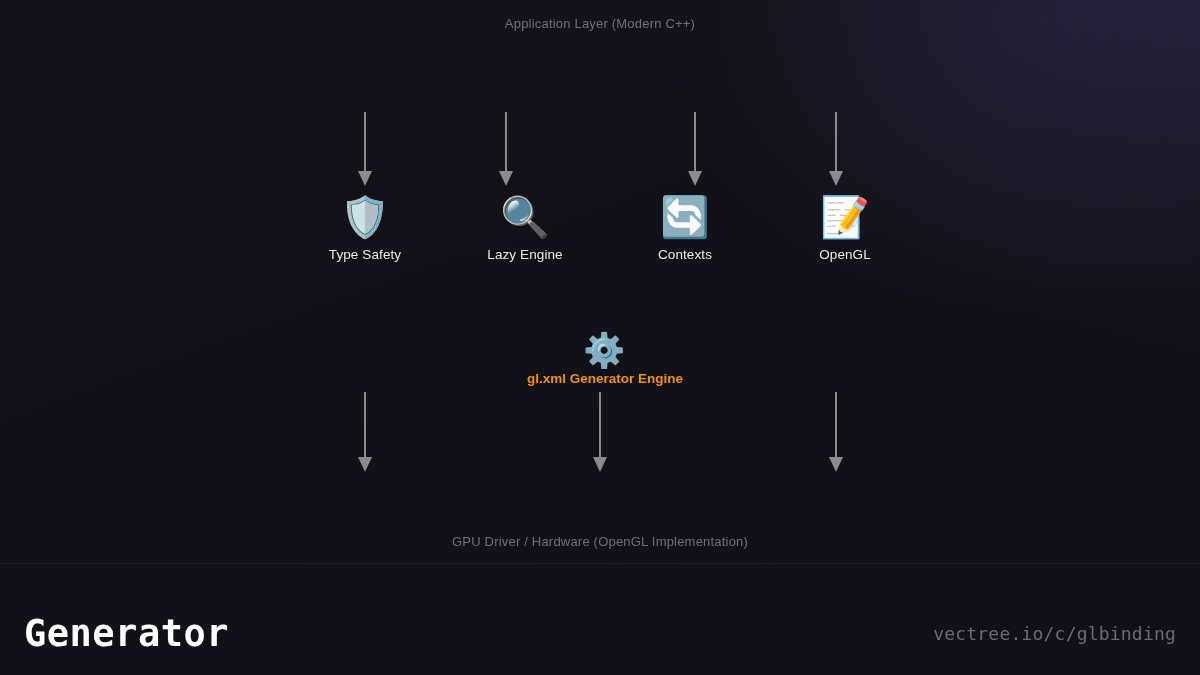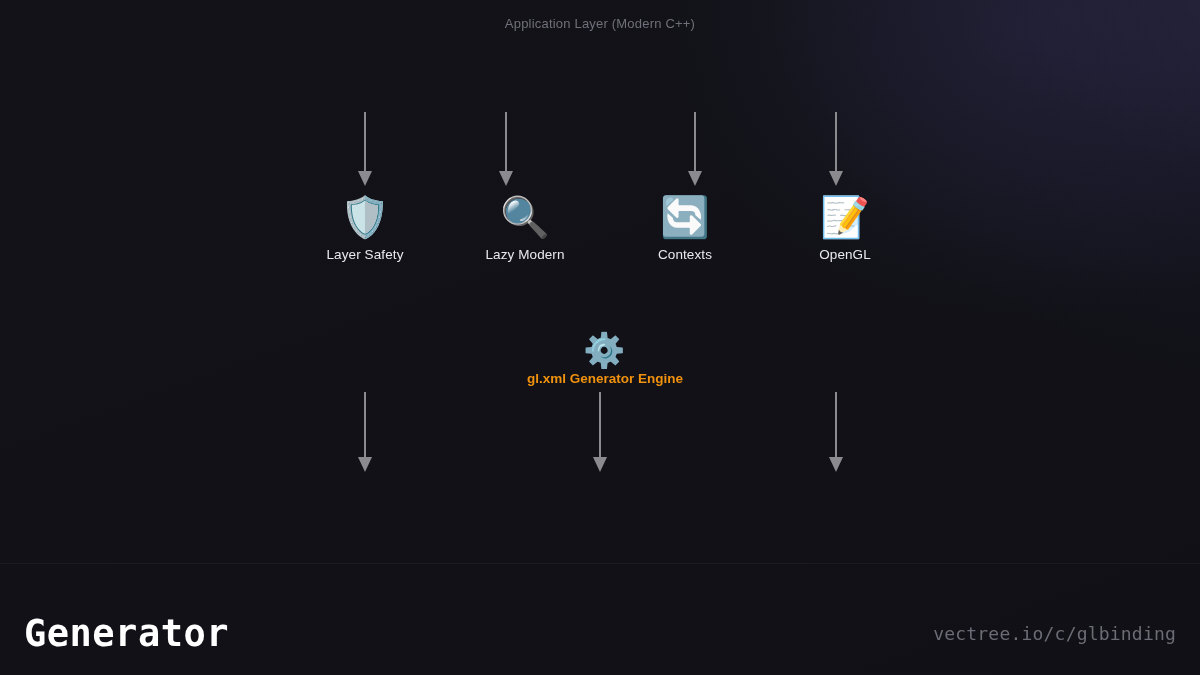--- a/index.html
+++ b/index.html
@@ -181,25 +181,25 @@
     <div class="stem" style="height:59px;"></div>
     <div class="head" style="top:59px;"></div>
   </div>
   <div class="arrow" style="left:827px; top:112px; height:74px;">
     <div class="stem" style="height:59px;"></div>
     <div class="head" style="top:59px;"></div>
   </div>
 
   <div class="node" id="node-0" style="left:365px; top:194px;">
     <div class="glyph">🛡️</div>
-    <div class="node-label">Layer Safety</div>
+    <div class="node-label">Type Safety</div>
   </div>
   <div class="node" id="node-1" style="left:525px; top:194px;">
     <div class="glyph">🔍</div>
-    <div class="node-label">Lazy Modern</div>
+    <div class="node-label">Lazy Engine</div>
   </div>
   <div class="node" id="node-2" style="left:685px; top:194px;">
     <div class="glyph">🔄</div>
     <div class="node-label">Contexts</div>
   </div>
   <div class="node" id="node-3" style="left:845px; top:194px;">
     <div class="glyph">📝</div>
     <div class="node-label">OpenGL</div>
   </div>
 
@@ -214,20 +214,21 @@
   </div>
   <div class="arrow" style="left:591px; top:392px; height:80px;">
     <div class="stem" style="height:65px;"></div>
     <div class="head" style="top:65px;"></div>
   </div>
   <div class="arrow" style="left:827px; top:392px; height:80px;">
     <div class="stem" style="height:65px;"></div>
     <div class="head" style="top:65px;"></div>
   </div>
 
+  <div class="layer-caption" id="caption-bot">GPU Driver / Hardware (OpenGL Implementation)</div>
 
   <div class="footer-rule"></div>
 
 
   <div class="page-title">Generator</div>
 
   <div class="footer-url">vectree.io/c/glbinding</div>
 
 </div>
 

